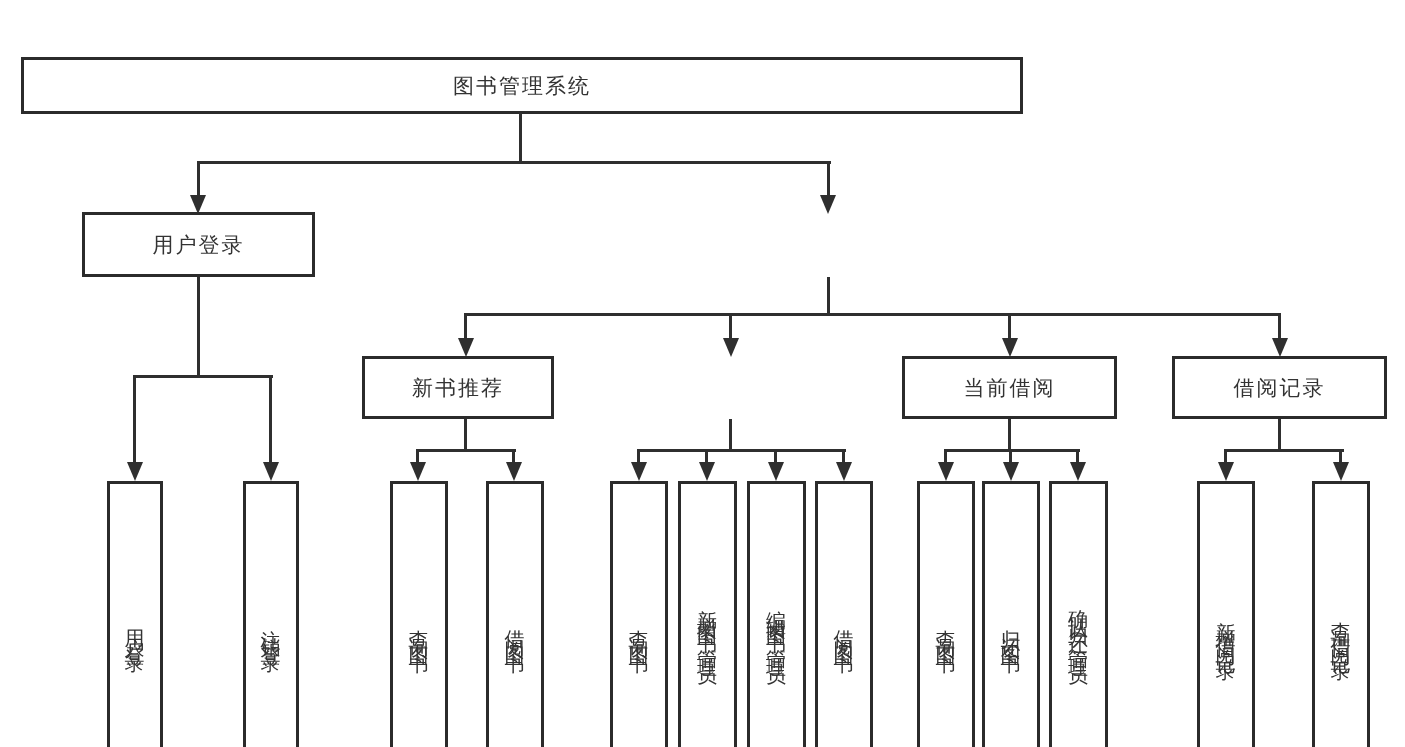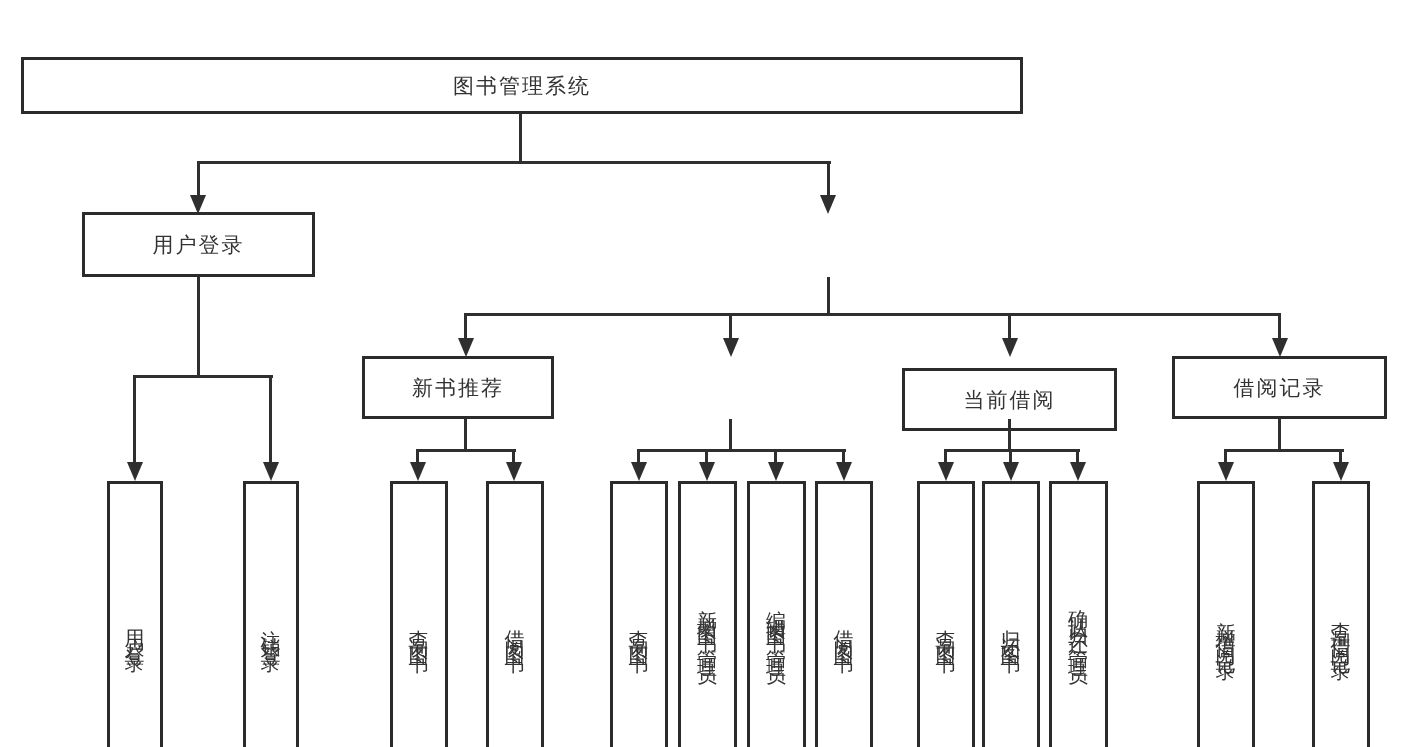--- a/index.html
+++ b/index.html
@@ -31,21 +31,21 @@
 </head>
 <body>
 
 <div id="canvas">
 
   <div class="box" style="left:21px;top:13px;width:1002px;height:57px">图书管理系统</div>
 
   <div class="box" style="left:82px;top:168px;width:233px;height:65px">用户登录</div>
 
   <div class="box" style="left:362px;top:312px;width:192px;height:63px">新书推荐</div>
-  <div class="box" style="left:902px;top:324px;width:215px;height:63px">当前借阅</div>
+  <div class="box" style="left:902px;top:312px;width:215px;height:63px">当前借阅</div>
   <div class="box" style="left:1172px;top:312px;width:215px;height:63px">借阅记录</div>
 
   <div class="box vbox" style="left:107px;top:437px;width:56px;height:297px">用户登录</div>
   <div class="box vbox" style="left:243px;top:437px;width:56px;height:297px">注销登录</div>
 
   <div class="box vbox" style="left:390px;top:437px;width:58px;height:297px">查询图书</div>
   <div class="box vbox" style="left:486px;top:437px;width:58px;height:297px">借阅图书</div>
 
   <div class="box vbox" style="left:610px;top:437px;width:58px;height:297px">查询图书</div>
   <div class="box vbox" style="left:678px;top:437px;width:59px;height:297px">新增图书（管理员）</div>

